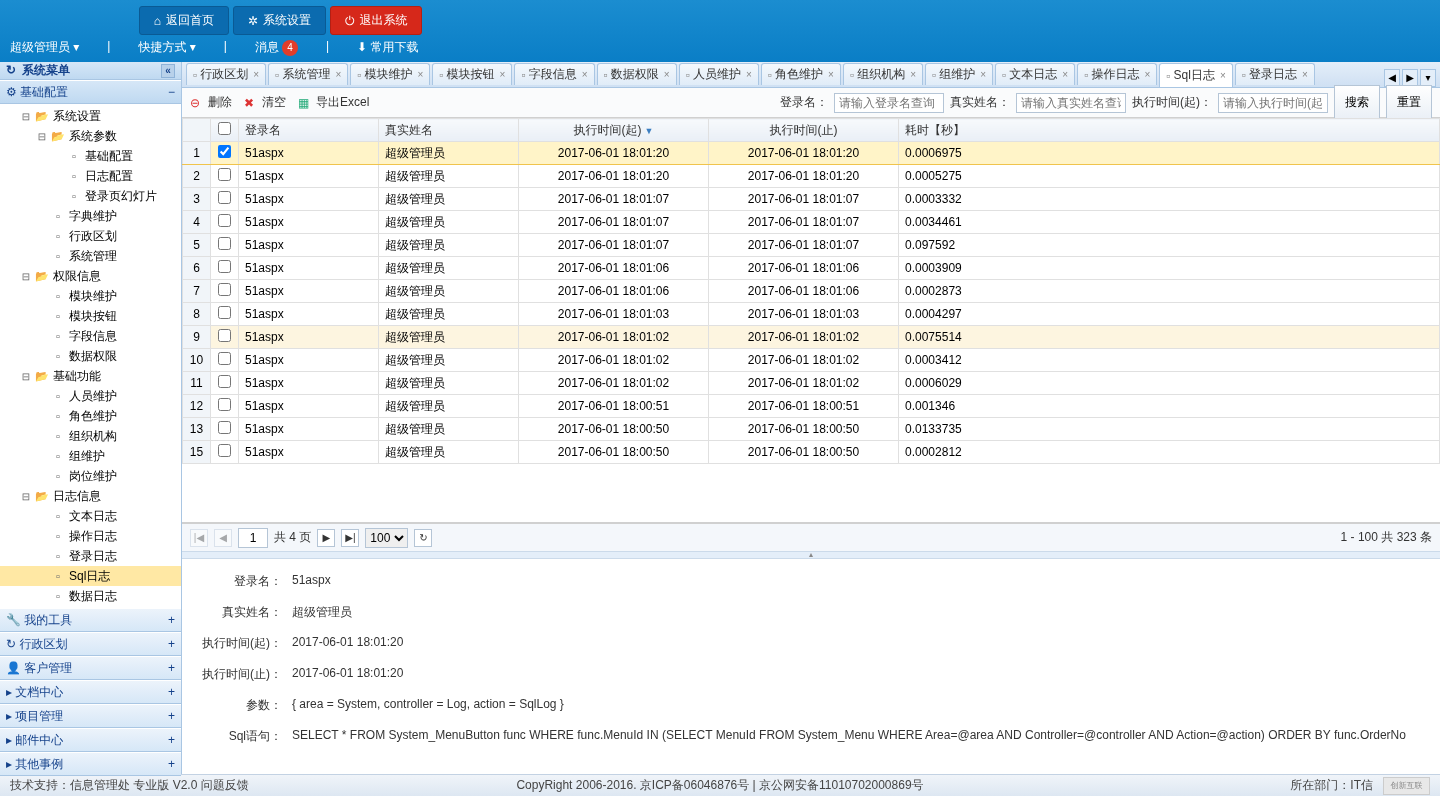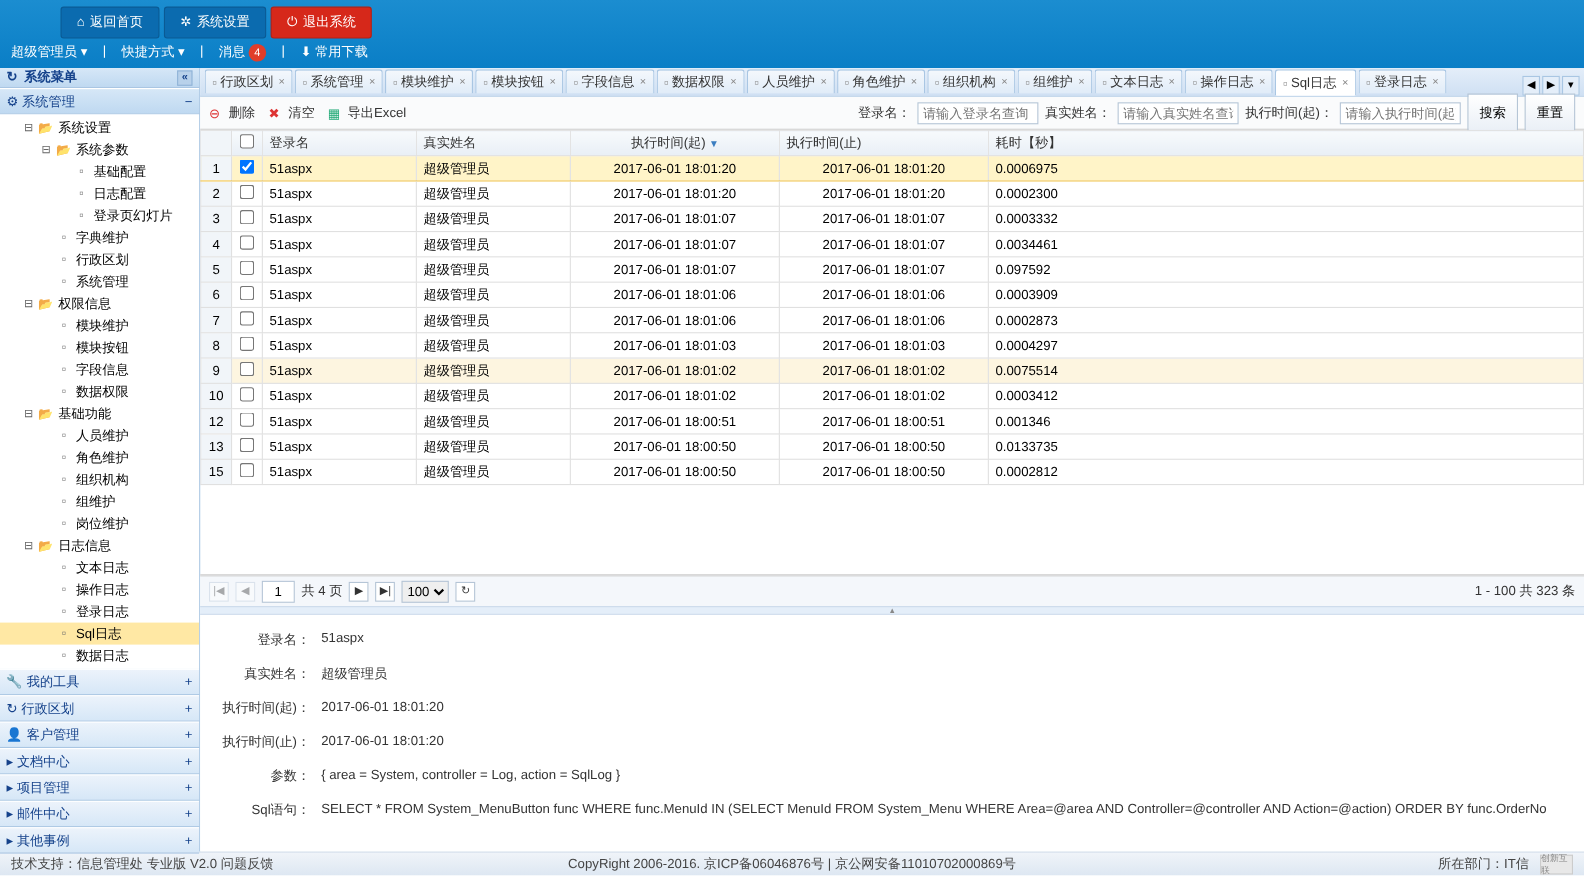--- a/index.html
+++ b/index.html
@@ -4,21 +4,21 @@
 <style>
 *{margin:0;padding:0;box-sizing:border-box;font-family:"Microsoft YaHei",Arial,sans-serif;font-size:12px}
 body{background:#fff;overflow:hidden}
 .header{height:62px;background:linear-gradient(#1b8dd0,#0a7ec6);color:#fff;display:flex;align-items:center;justify-content:space-between;padding:0 10px}
 .header-title{font-size:22px;font-weight:bold;letter-spacing:2px;padding-left:6px}
 .header-right{display:flex;flex-direction:column;align-items:flex-end;gap:4px}
 .header-buttons{display:flex;gap:4px}
 .header-btn{padding:5px 14px;border-radius:3px;color:#fff;display:flex;align-items:center;gap:5px;cursor:pointer;font-size:13px}
 .btn-blue{background:#0b6baf;border:1px solid #0a5a94}
 .btn-red{background:#d6281a;border:1px solid #b51f13}
-.header-sub{display:flex;gap:14px;align-items:flex-start;color:#fff;font-size:12px;padding-right:4px}
+.header-sub{display:flex;gap:28px;align-items:flex-start;color:#fff;font-size:12px;padding-right:4px}
 .header-sub span{cursor:pointer}
 .badge{background:#e13d2a;color:#fff;border-radius:50%;width:16px;height:16px;display:inline-flex;align-items:center;justify-content:center;font-size:10px;margin-left:3px}
 .main{display:flex;height:calc(100vh - 62px - 22px)}
 .sidebar{width:182px;border-right:1px solid #a9c6e3;display:flex;flex-direction:column;background:#eaf2fa}
 .side-title{height:26px;background:linear-gradient(#d6e7f7,#bfd9f1);border-bottom:1px solid #a9c6e3;display:flex;align-items:center;justify-content:space-between;padding:0 6px;font-weight:bold;color:#15428b}
 .side-title .collapse-icon{width:14px;height:14px;background:#b8d1ea;border:1px solid #8fb3d8;font-size:10px;text-align:center;line-height:12px;cursor:pointer}
 .side-panel-hd{height:24px;background:linear-gradient(#ecf3fb,#d6e7f7);border-bottom:1px solid #a9c6e3;border-top:1px solid #fff;display:flex;align-items:center;justify-content:space-between;padding:0 6px;color:#15428b;cursor:pointer}
 .side-panel-hd.active{background:linear-gradient(#d6e7f7,#bfd9f1)}
 .tree{flex:1;overflow:auto;background:#fff;padding:2px 0}
 .tree-item{display:flex;align-items:center;height:20px;padding-left:4px;cursor:pointer;white-space:nowrap}
@@ -60,21 +60,21 @@
 .pager select{height:20px;border:1px solid #b5c5d6}
 .pager-info{margin-left:auto}
 .splitter{height:8px;background:#e4eef9;border-top:1px solid #cbdaea;border-bottom:1px solid #cbdaea;text-align:center;line-height:6px;color:#888;font-size:8px;cursor:row-resize}
 .detail{height:215px;overflow:auto;padding:14px 20px;background:#fff}
 .detail-row{display:flex;margin-bottom:14px}
 .detail-label{width:90px;text-align:right;color:#333;padding-right:10px}
 .detail-val{flex:1;color:#333;word-break:break-all}
 .footer{height:22px;background:linear-gradient(#f0f4f9,#dde7f2);border-top:1px solid #c3d2e3;display:flex;align-items:center;padding:0 10px;font-size:11px;color:#444}
 .footer-center{position:absolute;left:50%;transform:translateX(-50%)}
 .footer-right{margin-left:auto;display:flex;align-items:center;gap:10px}
-.logo{width:30px;height:18px;background:#e8e8e8;border:1px solid #ccc;display:inline-flex;align-items:center;justify-content:center;font-size:8px;color:#888}
+.logo{width:47px;height:18px;background:#e8e8e8;border:1px solid #ccc;display:inline-flex;align-items:center;justify-content:center;font-size:8px;color:#888}
 </style>
 </head>
 <body>
 
 <div class="header">
   <div class="header-right">
     <div class="header-buttons">
       <div class="header-btn btn-blue">
           <span>⌂</span>
           <span>返回首页</span>
@@ -101,21 +101,21 @@
 </div>
 
 <div class="main">
   <div class="sidebar">
     <div class="side-title">
       <span><span style="margin-right:6px">↻</span><span>系统菜单</span></span>
       <span class="collapse-icon">«</span>
     </div>
     <div id="side-panels">
         <div class="side-panel-hd active">
-          <span>⚙ 系统管理</span>
+          <span>⚙ 基础配置</span>
           <span class="collapse-icon">−</span>
         </div>
         <div class="tree">
           <div class="tree-item indent1">
             <span class="tree-toggle">⊟</span>
             <span class="tree-icon folder">📂</span>
             <span>系统设置</span>
           </div>
           <div class="tree-item indent2">
             <span class="tree-toggle">⊟</span>
@@ -378,42 +378,42 @@
     <div class="grid-wrap">
       <div class="grid">
         <table id="grid-table">
             <thead>
               <tr>
                 <th class="col-num"></th>
                 <th class="col-chk"><input type="checkbox" style=""></th>
                 <th style="width:140px;">登录名</th>
                 <th style="width:140px;">真实姓名</th>
                 <th style="width:190px;text-align:center">执行时间(起)<span class="sort-icon">▼</span></th>
-                <th style="width:190px;text-align:left">执行时间(止)</th>
+                <th style="width:190px;text-align:center">执行时间(止)</th>
                 <th style="width:auto;">耗时【秒】</th>
               </tr>
             </thead>
             <tbody>
               <tr class="row-sel">
                 <td class="col-num">1</td>
                 <td class="col-chk"><input type="checkbox" checked="" style=""></td>
                 <td style="">51aspx</td>
                 <td style="">超级管理员</td>
                 <td style="text-align:center">2017-06-01 18:01:20</td>
                 <td style="text-align:center">2017-06-01 18:01:20</td>
                 <td style="">0.0006975</td>
               </tr>
               <tr class="">
                 <td class="col-num">2</td>
                 <td class="col-chk"><input type="checkbox" style=""></td>
                 <td style="">51aspx</td>
                 <td style="">超级管理员</td>
                 <td style="text-align:center">2017-06-01 18:01:20</td>
                 <td style="text-align:center">2017-06-01 18:01:20</td>
-                <td style="">0.0002300</td>
+                <td style="">0.0005275</td>
               </tr>
               <tr class="">
                 <td class="col-num">3</td>
                 <td class="col-chk"><input type="checkbox" style=""></td>
                 <td style="">51aspx</td>
                 <td style="">超级管理员</td>
                 <td style="text-align:center">2017-06-01 18:01:07</td>
                 <td style="text-align:center">2017-06-01 18:01:07</td>
                 <td style="">0.0003332</td>
               </tr>
@@ -472,20 +472,29 @@
                 <td style="">0.0075514</td>
               </tr>
               <tr class="">
                 <td class="col-num">10</td>
                 <td class="col-chk"><input type="checkbox" style=""></td>
                 <td style="">51aspx</td>
                 <td style="">超级管理员</td>
                 <td style="text-align:center">2017-06-01 18:01:02</td>
                 <td style="text-align:center">2017-06-01 18:01:02</td>
                 <td style="">0.0003412</td>
+              </tr>
+              <tr class="">
+                <td class="col-num">11</td>
+                <td class="col-chk"><input type="checkbox" style=""></td>
+                <td style="">51aspx</td>
+                <td style="">超级管理员</td>
+                <td style="text-align:center">2017-06-01 18:01:02</td>
+                <td style="text-align:center">2017-06-01 18:01:02</td>
+                <td style="">0.0006029</td>
               </tr>
               <tr class="">
                 <td class="col-num">12</td>
                 <td class="col-chk"><input type="checkbox" style=""></td>
                 <td style="">51aspx</td>
                 <td style="">超级管理员</td>
                 <td style="text-align:center">2017-06-01 18:00:51</td>
                 <td style="text-align:center">2017-06-01 18:00:51</td>
                 <td style="">0.001346</td>
               </tr>

